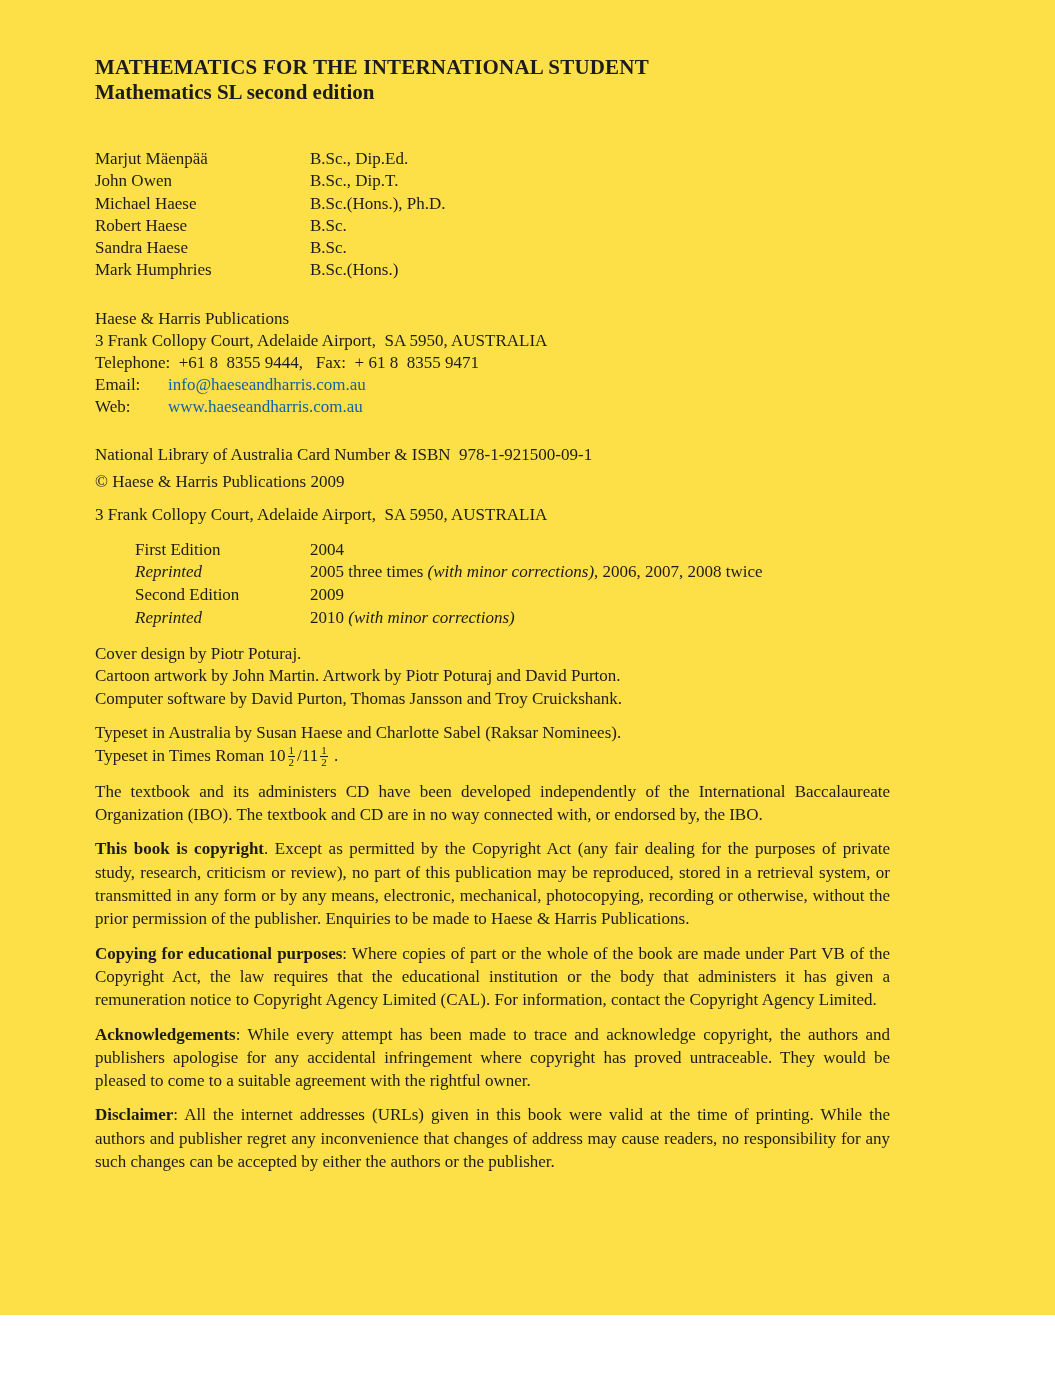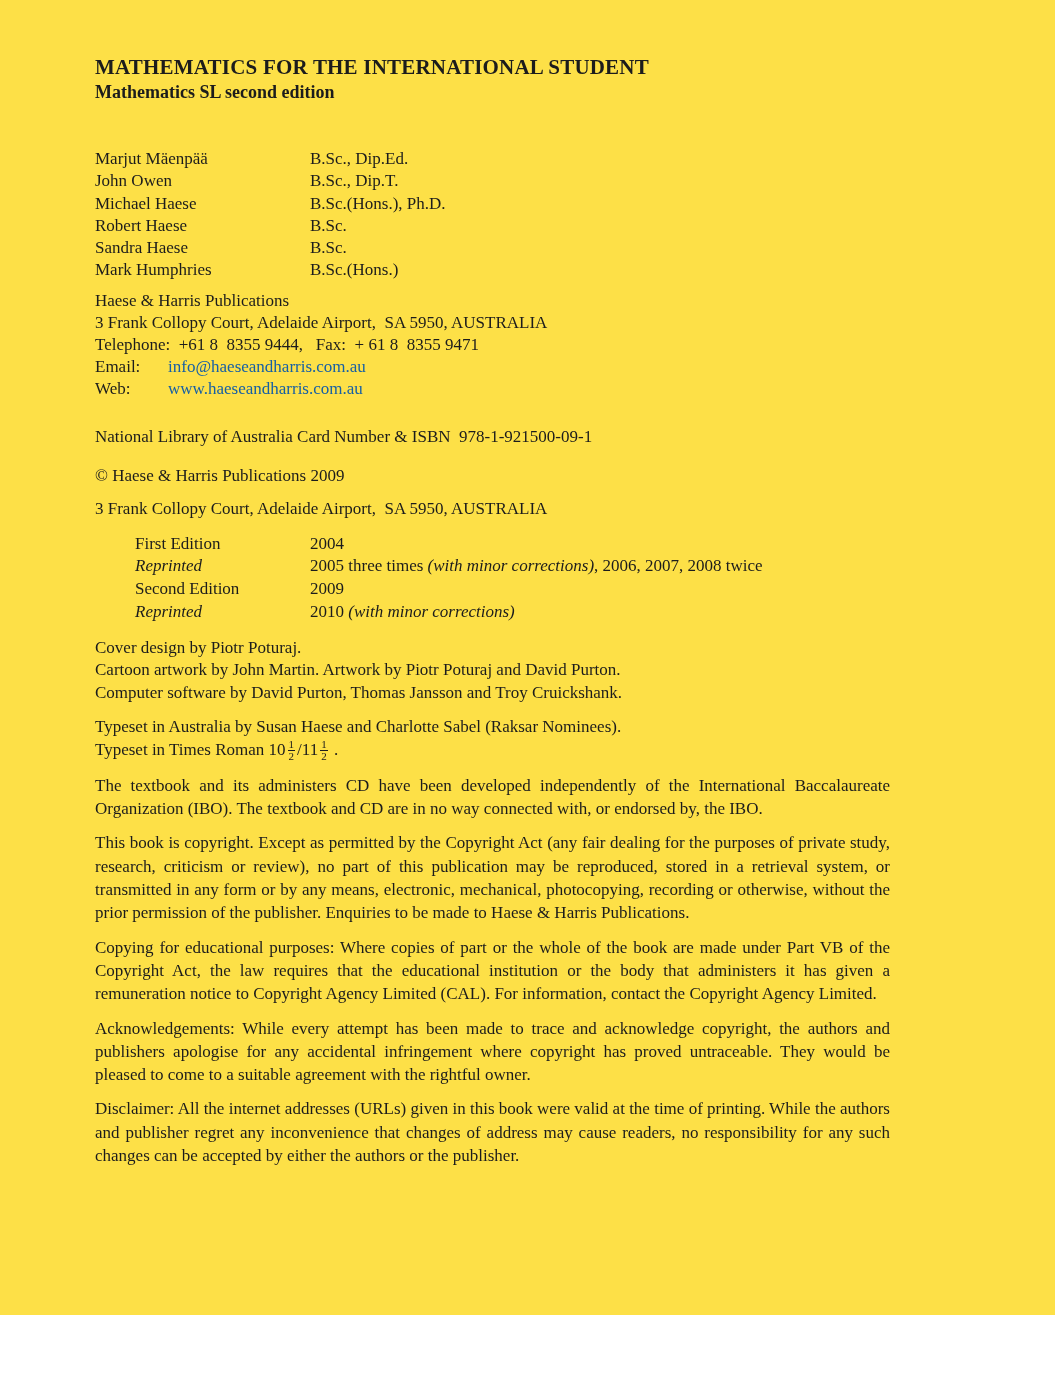--- a/index.html
+++ b/index.html
@@ -16,46 +16,46 @@
     overflow: hidden;
   }
   .pre { white-space: pre-wrap; }
   h1 {
     margin: 0;
     font-size: 21px;
     line-height: 26px;
     font-weight: bold;
     letter-spacing: 0.2px;
   }
-  h2 { margin: 0; font-size: 18px; line-height: 24px; font-weight: bold; }
+  h2 { margin: 0; font-size: 21px; line-height: 24px; font-weight: bold; }
 
   .authors { margin-top: 44px; }
   .author-row { display: flex; line-height: 22.3px; }
   .author-name { width: 215px; flex: 0 0 215px; }
 
-  .publisher { margin-top: 8px; line-height: 22px; }
+  .publisher { margin-top: 26px; line-height: 22px; }
   .contact-row { display: flex; }
   .contact-label { width: 73px; flex: 0 0 73px; }
   a.link { color: var(--link, #155fa5); text-decoration: none; cursor: pointer; }
 
   .isbn { margin-top: 26px; line-height: 22px; }
-  .copyright { margin-top: 17px; line-height: 22px; }
+  .copyright { margin-top: 5px; line-height: 22px; }
   .publishedby { margin-top: 11px; line-height: 22px; }
 
   .editions { margin-top: 13px; padding-left: 40px; line-height: 22.6px; }
   .ed-row { display: flex; }
   .ed-label { width: 175px; flex: 0 0 175px; }
   .it { font-style: italic; }
 
   .credits { margin-top: 14px; line-height: 22.3px; }
   .typeset1 { margin-top: 12px; line-height: 22.3px; }
   .typeset2 { line-height: 24px; }
 
   .para { margin-top: 11px; line-height: 23.3px; text-align: justify; }
-  .para b { font-weight: normal; margin-top: 36px; }
+  .para b { font-weight: bold; margin-top: 36px; }
 
   .frac {
     display: inline-block;
     vertical-align: -0.45em;
     text-align: center;
     font-size: 11px;
     line-height: 1.05;
     margin: 0 2px;
   }
   .frac .num { display: block; border-bottom: 1px solid #1c1c1c; padding: 0 1px; }

